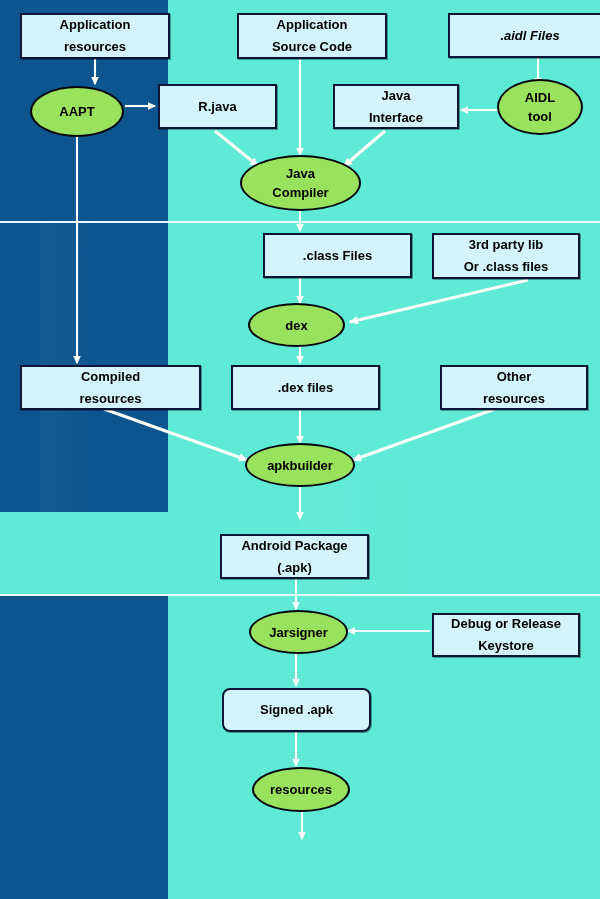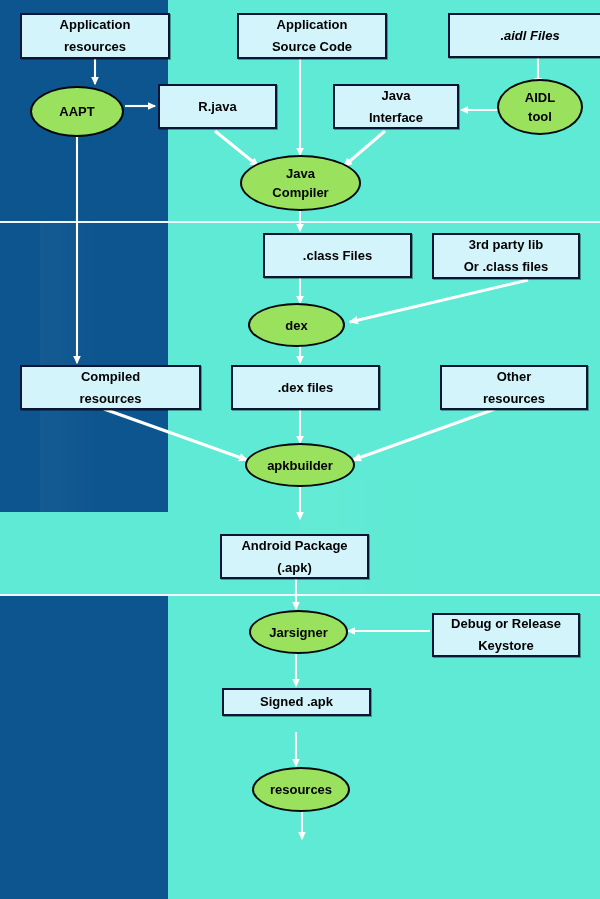--- a/index.html
+++ b/index.html
@@ -213,21 +213,21 @@
 
   <div class="ell" style="left:249px;top:610px;width:99px;height:44px;">
     <span>Jarsigner</span>
   </div>
 
   <div class="box" style="left:432px;top:613px;width:148px;height:44px;">
     <span>Debug or Release</span>
     <span class="l2">Keystore</span>
   </div>
 
-  <div class="box" style="left:222px;top:688px;width:149px;height:28px;">
+  <div class="box" style="left:222px;top:688px;width:149px;height:44px;border-radius:8px;">
     <span>Signed .apk</span>
   </div>
 
   <div class="ell" style="left:252px;top:767px;width:98px;height:45px;">
     <span>resources</span>
   </div>
 
 
 </div>
 

